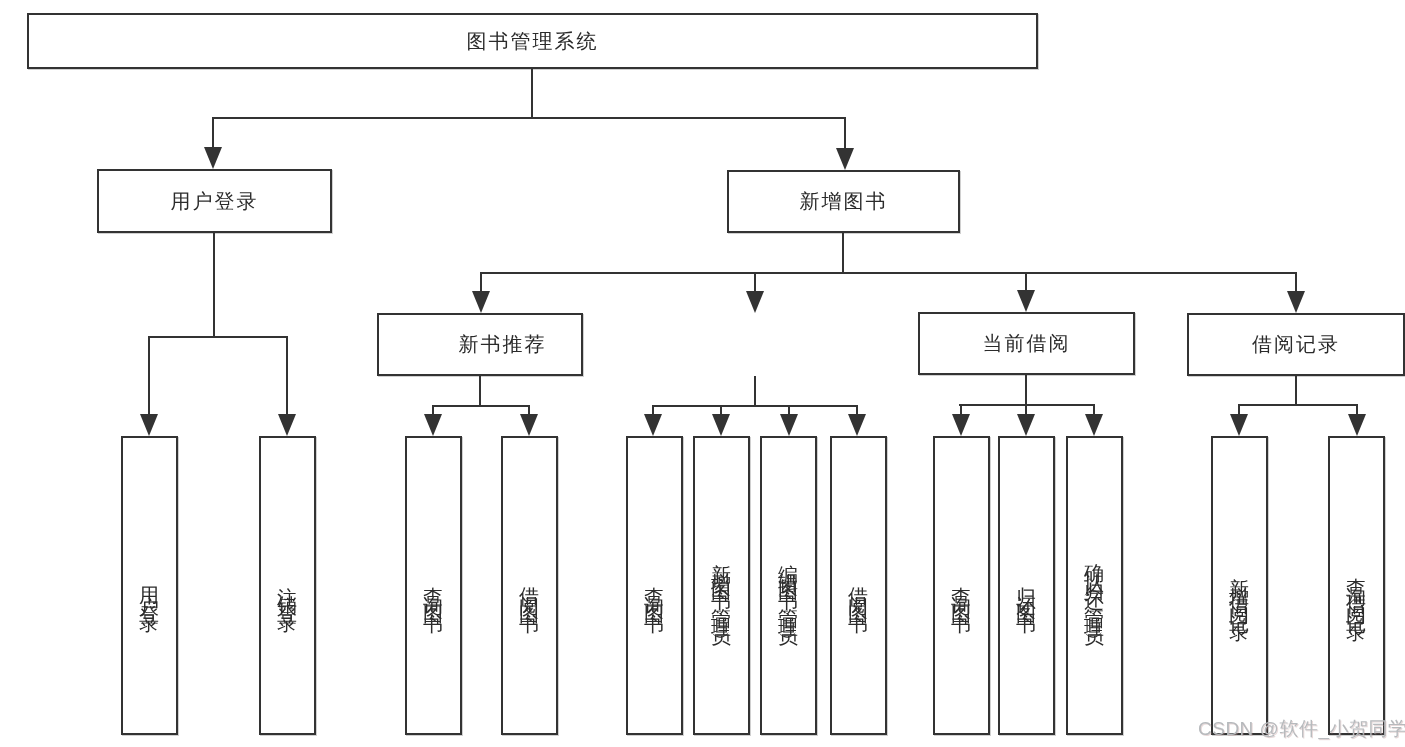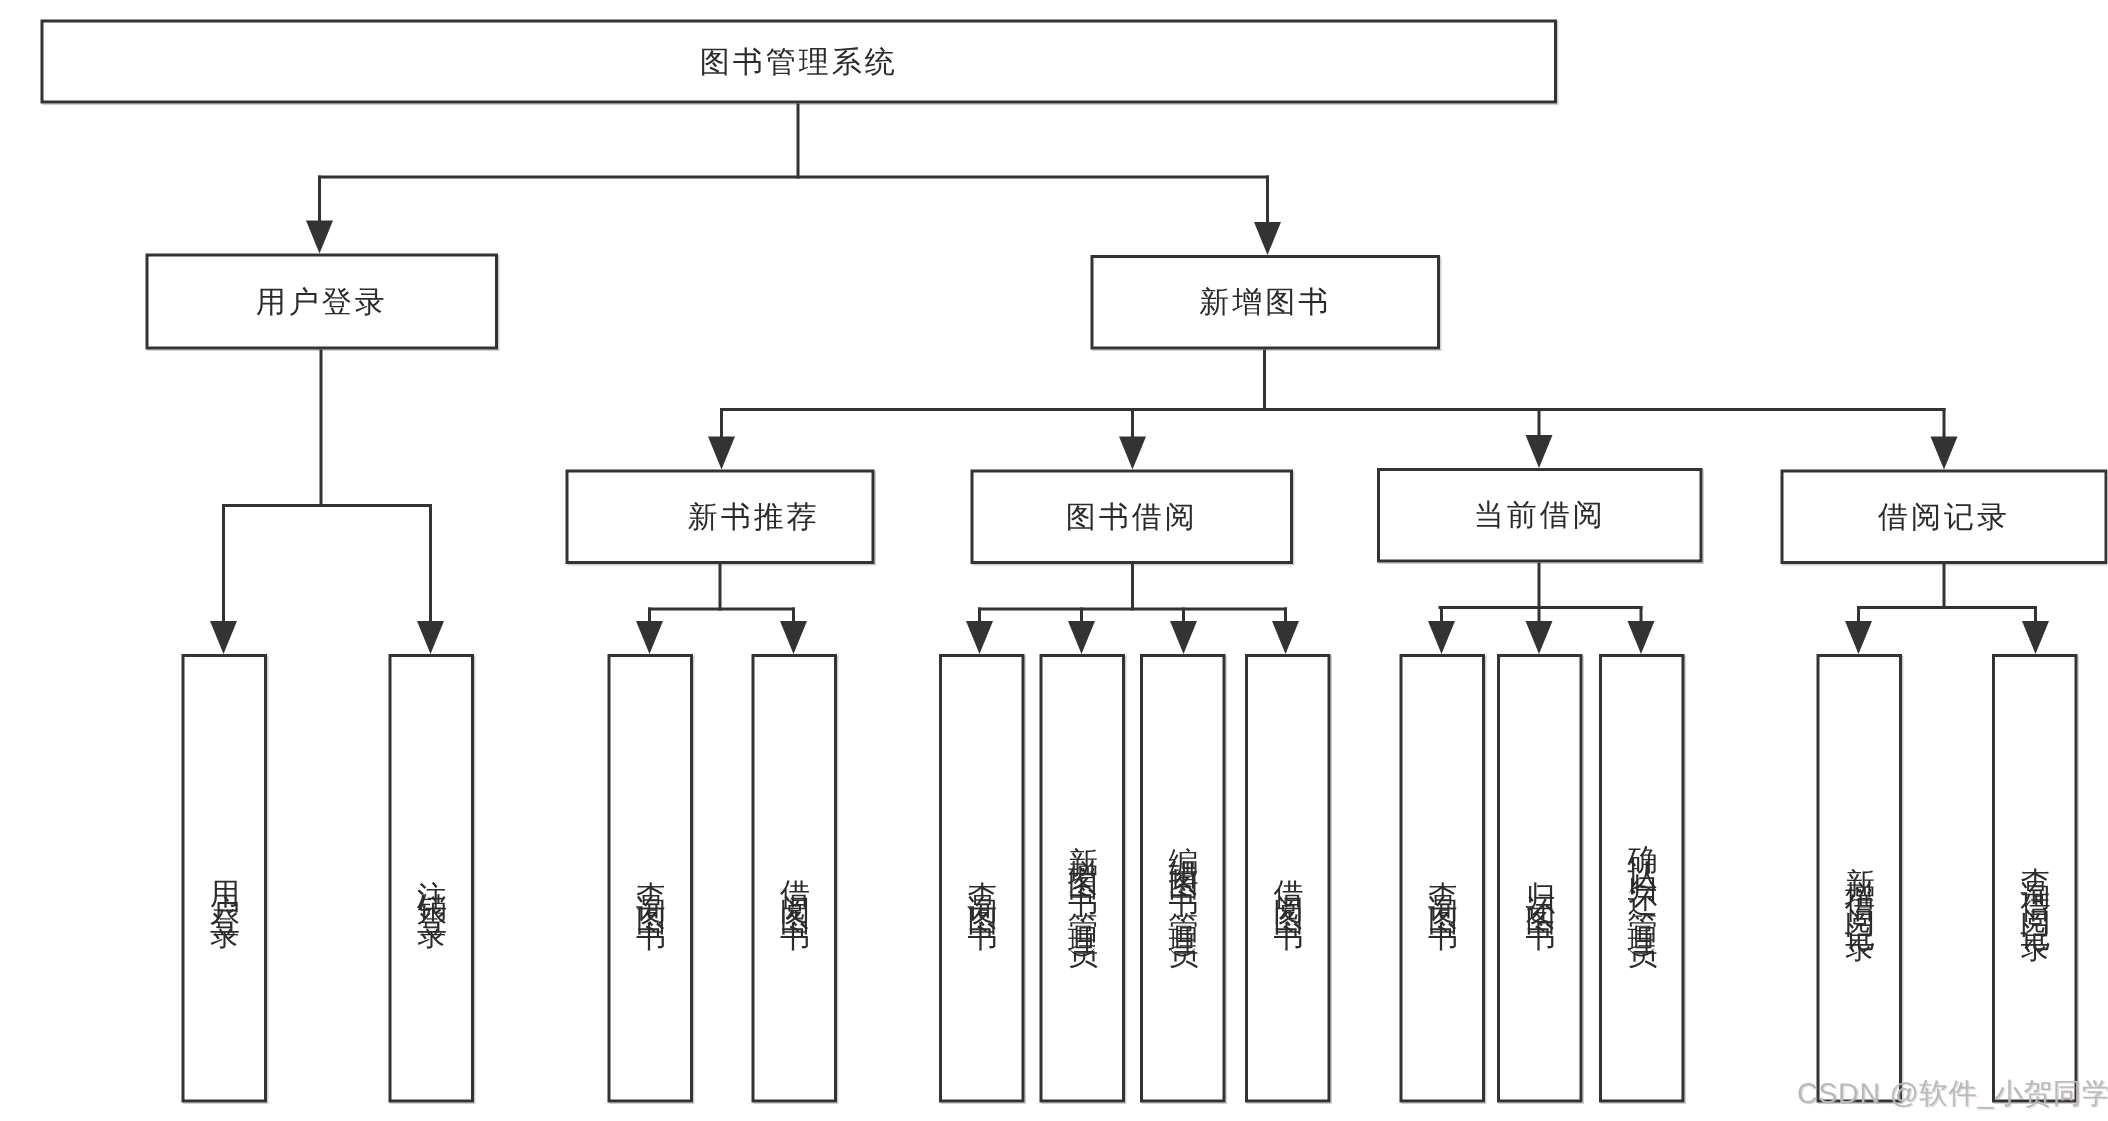--- a/index.html
+++ b/index.html
@@ -73,23 +73,20 @@
   <div class="arrow" style="left:457px; top:291px;"></div>
   <div class="vline" style="left:739px; top:272px; height:21px;"></div>
   <div class="arrow" style="left:731px; top:291px;"></div>
   <div class="vline" style="left:1010px; top:272px; height:20px;"></div>
   <div class="arrow" style="left:1002px; top:290px;"></div>
   <div class="vline" style="left:1280px; top:272px; height:21px;"></div>
   <div class="arrow" style="left:1272px; top:291px;"></div>
 
   <div class="node" style="left:362px; top:313px; width:206px; height:63px;padding-left:45px;">
     <span>新书推荐</span>
-  </div>
-  <div class="node" style="left:632px; top:313px; width:215px; height:63px;">
-    <span>图书借阅</span>
   </div>
   <div class="node" style="left:1172px; top:313px; width:218px; height:63px;">
     <span>借阅记录</span>
   </div>
   <div class="node" style="left:903px; top:312px; width:217px; height:63px;">
     <span>当前借阅</span>
   </div>
 
   <div class="vline" style="left:464px; top:376px; height:31px;"></div>
   <div class="hline" style="left:417px; top:405px; width:98px;"></div>

